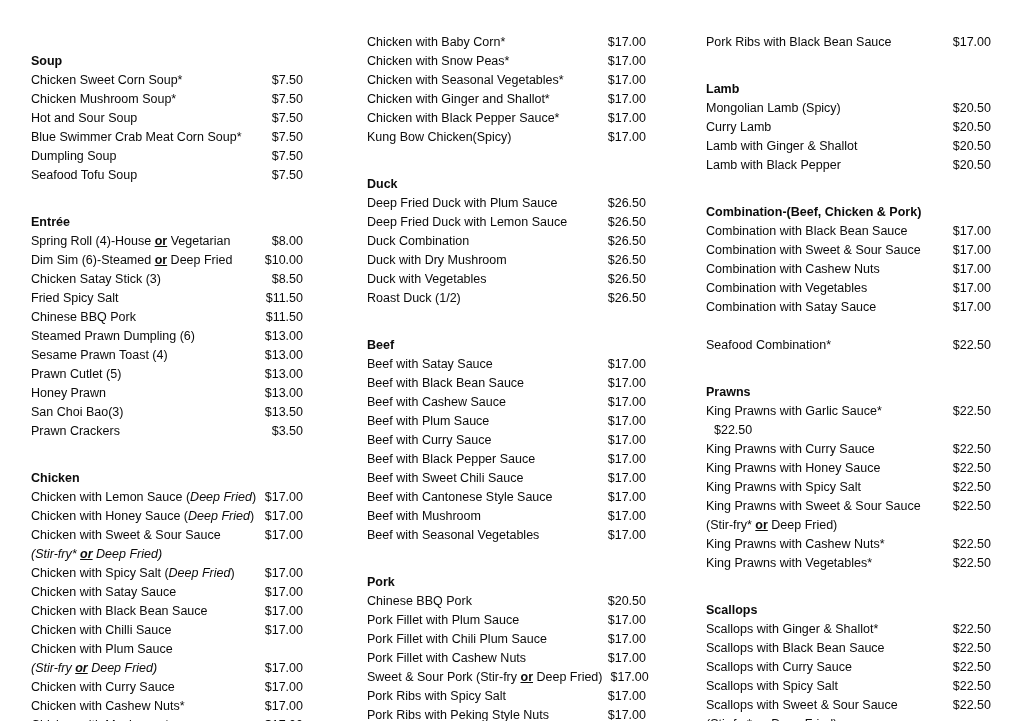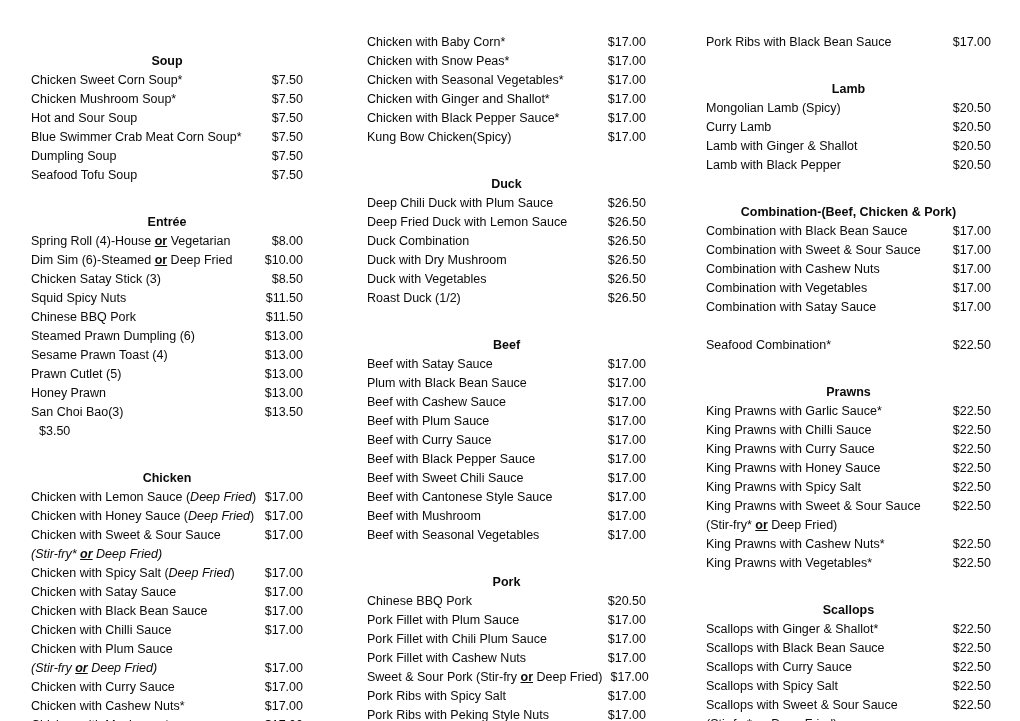--- a/index.html
+++ b/index.html
@@ -30,21 +30,20 @@
   }
   .col-1 { padding-left: 22px; padding-right: 28px; }
   .col-2 { padding-left: 18px; padding-right: 25px; }
   .col-3 { padding-left: 17px; padding-right: 20px; }
 
   .section { margin: 9px; }
 
   .section-heading {
     font-size: 12.5px;
     font-weight: bold;
-    text-align: center;
     line-height: 19px;
     height: 19px;
     white-space: nowrap;
   }
   .section-heading .heading-sub {
     font-weight: bold;
   }
 
   .item-row {
     display: flex;
@@ -123,21 +122,21 @@
         </div>
         <div class="item-row">
           <span class="item-name">Dim Sim (6)-Steamed <u class="or">or</u> Deep Fried</span>
           <span class="item-price">$10.00</span>
         </div>
         <div class="item-row">
           <span class="item-name">Chicken Satay Stick (3)</span>
           <span class="item-price">$8.50</span>
         </div>
         <div class="item-row">
-          <span class="item-name">Squid Spicy Nuts</span>
+          <span class="item-name">Fried Spicy Salt</span>
           <span class="item-price">$11.50</span>
         </div>
         <div class="item-row">
           <span class="item-name">Chinese BBQ Pork</span>
           <span class="item-price">$11.50</span>
         </div>
         <div class="item-row">
           <span class="item-name">Steamed Prawn Dumpling (6)</span>
           <span class="item-price">$13.00</span>
         </div>
@@ -151,20 +150,21 @@
         </div>
         <div class="item-row">
           <span class="item-name">Honey Prawn</span>
           <span class="item-price">$13.00</span>
         </div>
         <div class="item-row">
           <span class="item-name">San Choi Bao(3)</span>
           <span class="item-price">$13.50</span>
         </div>
         <div class="item-row">
+          <span class="item-name">Prawn Crackers</span>
           <span class="item-price">$3.50</span>
         </div>
       </div>
       <div class="section">
         <div class="gap-heading"></div>
         <div class="section-heading">Chicken</div>
         <div class="item-row">
           <span class="item-name">Chicken with Lemon Sauce (<i>Deep Fried</i>)</span>
           <span class="item-price">$17.00</span>
         </div>
@@ -242,21 +242,21 @@
         </div>
         <div class="item-row">
           <span class="item-name">Kung Bow Chicken(Spicy)</span>
           <span class="item-price">$17.00</span>
         </div>
       </div>
       <div class="section">
         <div class="gap-heading"></div>
         <div class="section-heading">Duck</div>
         <div class="item-row">
-          <span class="item-name">Deep Chili Duck with Plum Sauce</span>
+          <span class="item-name">Deep Fried Duck with Plum Sauce</span>
           <span class="item-price">$26.50</span>
         </div>
         <div class="item-row">
           <span class="item-name">Deep Fried Duck with Lemon Sauce</span>
           <span class="item-price">$26.50</span>
         </div>
         <div class="item-row">
           <span class="item-name">Duck Combination</span>
           <span class="item-price">$26.50</span>
         </div>
@@ -274,21 +274,21 @@
         </div>
       </div>
       <div class="section">
         <div class="gap-heading"></div>
         <div class="section-heading">Beef</div>
         <div class="item-row">
           <span class="item-name">Beef with Satay Sauce</span>
           <span class="item-price">$17.00</span>
         </div>
         <div class="item-row">
-          <span class="item-name">Plum with Black Bean Sauce</span>
+          <span class="item-name">Beef with Black Bean Sauce</span>
           <span class="item-price">$17.00</span>
         </div>
         <div class="item-row">
           <span class="item-name">Beef with Cashew Sauce</span>
           <span class="item-price">$17.00</span>
         </div>
         <div class="item-row">
           <span class="item-name">Beef with Plum Sauce</span>
           <span class="item-price">$17.00</span>
         </div>
@@ -407,21 +407,20 @@
         </div>
       </div>
       <div class="section">
         <div class="gap-heading"></div>
         <div class="section-heading">Prawns</div>
         <div class="item-row">
           <span class="item-name">King Prawns with Garlic Sauce*</span>
           <span class="item-price">$22.50</span>
         </div>
         <div class="item-row">
-          <span class="item-name">King Prawns with Chilli Sauce</span>
           <span class="item-price">$22.50</span>
         </div>
         <div class="item-row">
           <span class="item-name">King Prawns with Curry Sauce</span>
           <span class="item-price">$22.50</span>
         </div>
         <div class="item-row">
           <span class="item-name">King Prawns with Honey Sauce</span>
           <span class="item-price">$22.50</span>
         </div>

